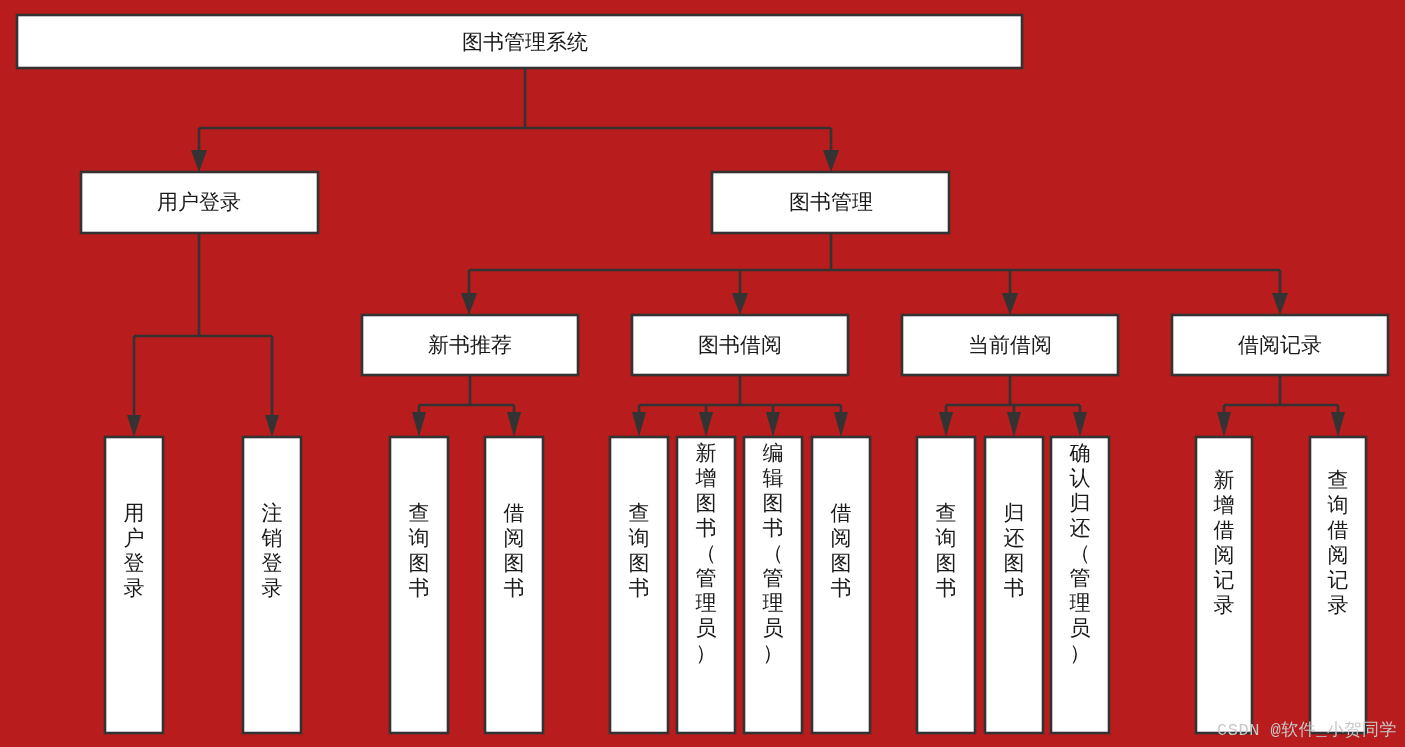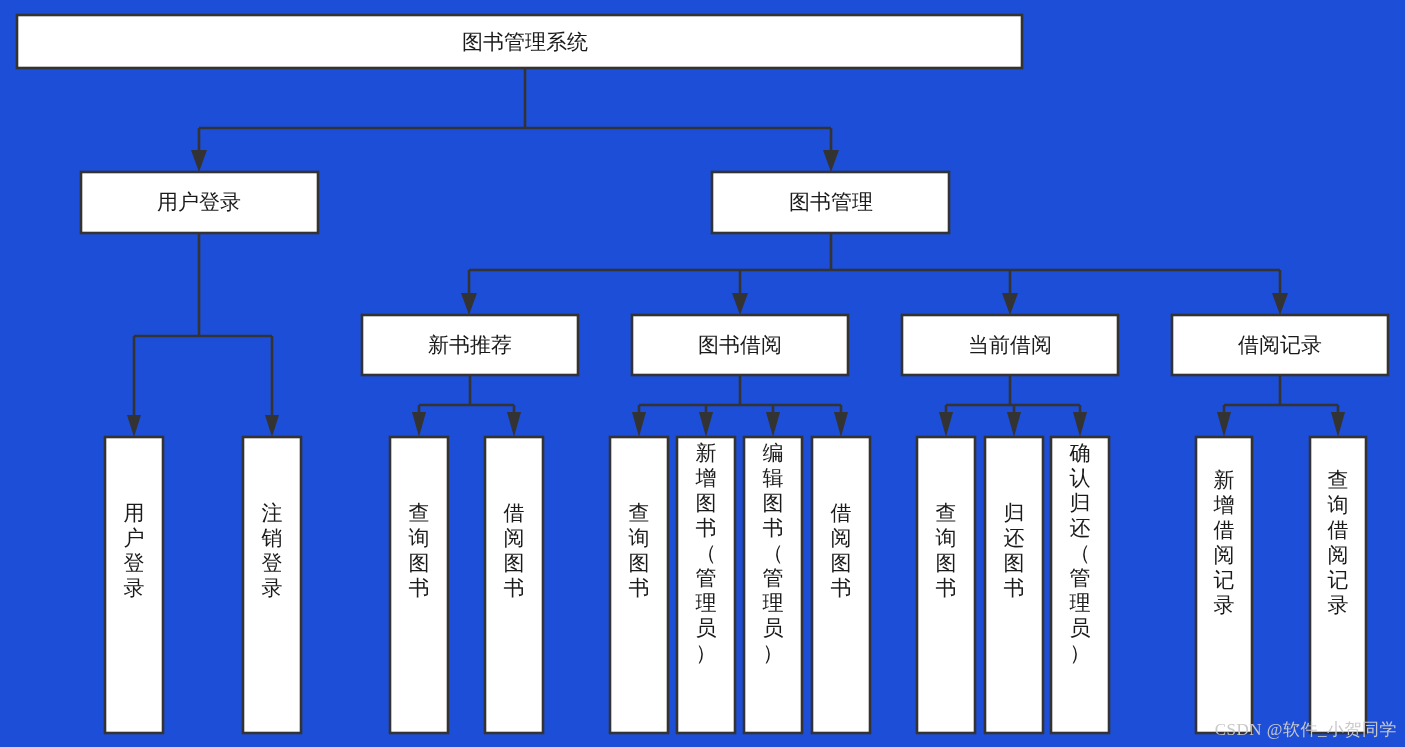--- a/index.html
+++ b/index.html
@@ -10,21 +10,21 @@
   body {
     width: 1405px;
     height: 747px;
     font-family: "Liberation Sans", "DejaVu Sans", sans-serif;
     overflow: hidden;
   }
   #diagram-root {
     position: relative;
     width: 1405px;
     height: 747px;
-    background: #1d4ed8;
+    background: #b91c1c;
   }
   svg#flow-svg {
     position: absolute;
     left: 0;
     top: 0;
     width: 1405px;
     height: 747px;
     display: block;
   }
   .node-box {
@@ -54,21 +54,21 @@
     font-family: "Liberation Sans", "DejaVu Sans", sans-serif;
     font-size: 21px;
     fill: #1a1a1a;
     text-anchor: middle;
     white-space: pre;
   }
   .watermark-text {
     position: absolute;
     right: 8px;
     bottom: 6px;
-    font-family: Liberation Serif, serif;
+    font-family: Liberation Mono, monospace;
     font-size: 17px;
     color: #c8c8c8;
     letter-spacing: 0.5px;
     user-select: none;
     pointer-events: none;
   }
 </style>
 </head>
 <body>
 

